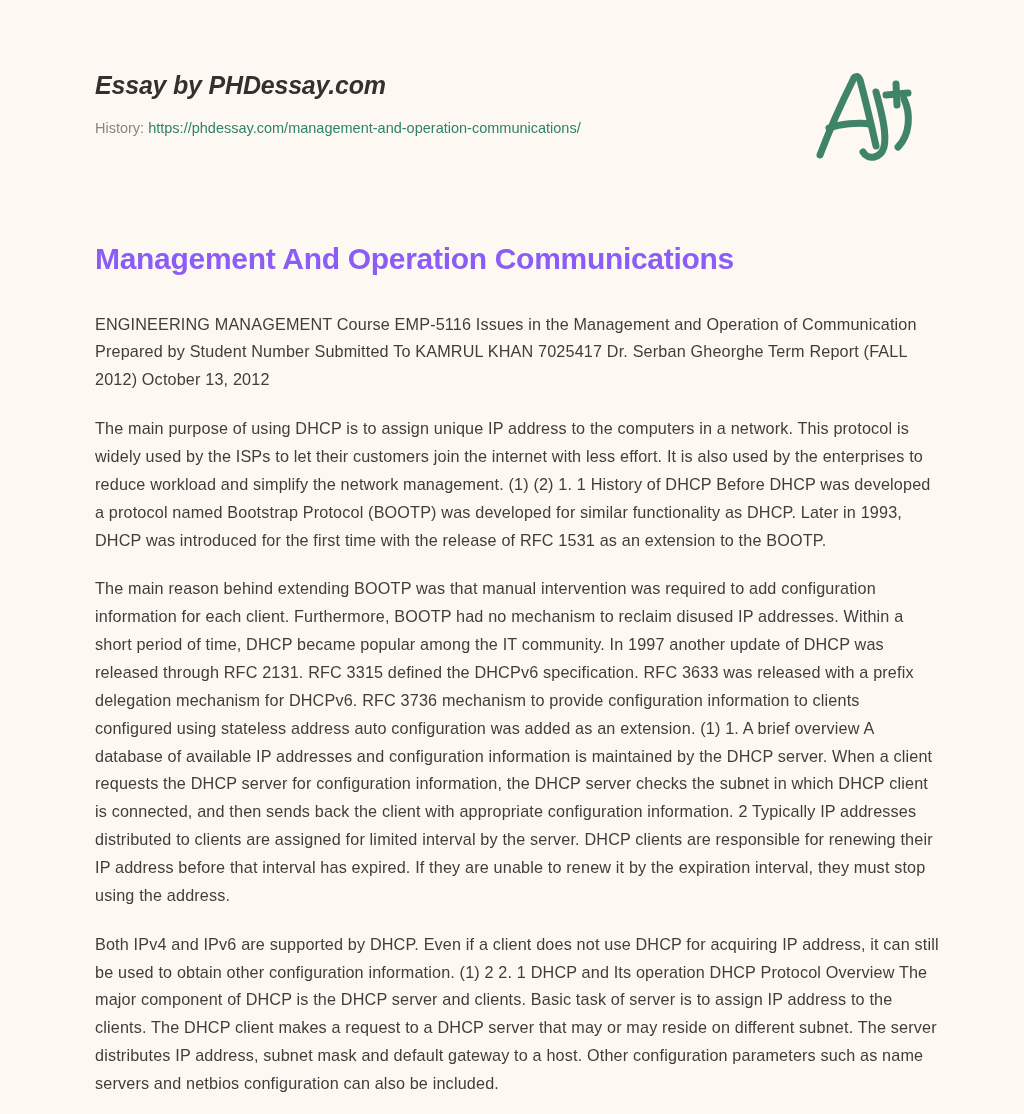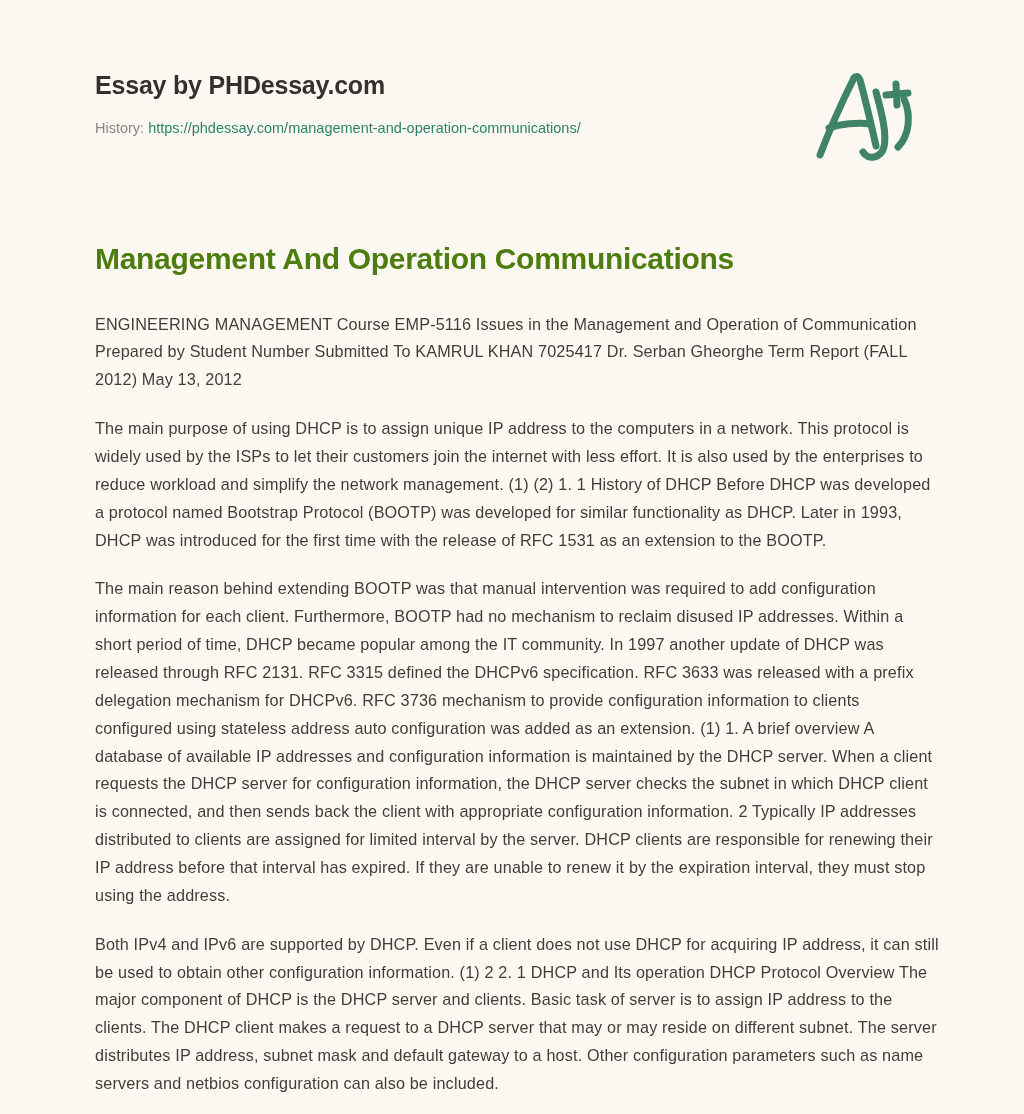--- a/index.html
+++ b/index.html
@@ -30,20 +30,21 @@
     left: 0;
     top: 0;
     width: 1024px;
     height: 190px;
   }
 
   .brand-block {
     position: absolute;
     left: 95px;
     top: 70px;
+    font-style: italic;
   }
 
   .brand-title {
     font-size: 25px;
     font-weight: bold;
     color: #34302d;
     letter-spacing: -0.2px;
     line-height: 1.2;
     white-space: nowrap;
   }
@@ -85,21 +86,21 @@
   .article {
     position: absolute;
     left: 95px;
     top: 240px;
     width: 845px;
   }
 
   .article-title {
     font-size: 30px;
     font-weight: bold;
-    color: #4d7c0f;
+    color: #8b5cf6;
     letter-spacing: -0.3px;
     line-height: 1.25;
     margin: 0 0 33px 0;
   }
 
   .body-text p {
     margin: 0 0 21px 0;
     font-size: 16.2px;
     line-height: 1.72;
     color: #423d39;
@@ -139,21 +140,21 @@
         <path d="M96 37 C103 52, 102 73, 90 85"></path>
       </svg>
     </div>
 
   </div>
 
   <div class="article">
     <h1 class="article-title">Management And Operation Communications</h1>
 
     <div class="body-text">
-      <p>ENGINEERING MANAGEMENT Course EMP-5116 Issues in the Management and Operation of Communication Prepared by Student Number Submitted To KAMRUL KHAN 7025417 Dr. Serban Gheorghe Term Report (FALL 2012) May 13, 2012</p>
+      <p>ENGINEERING MANAGEMENT Course EMP-5116 Issues in the Management and Operation of Communication Prepared by Student Number Submitted To KAMRUL KHAN 7025417 Dr. Serban Gheorghe Term Report (FALL 2012) October 13, 2012</p>
       <p>The main purpose of using DHCP is to assign unique IP address to the computers in a network. This protocol is widely used by the ISPs to let their customers join the internet with less effort. It is also used by the enterprises to reduce workload and simplify the network management. (1) (2) 1. 1 History of DHCP Before DHCP was developed a protocol named Bootstrap Protocol (BOOTP) was developed for similar functionality as DHCP. Later in 1993, DHCP was introduced for the first time with the release of RFC 1531 as an extension to the BOOTP.</p>
       <p>The main reason behind extending BOOTP was that manual intervention was required to add configuration information for each client. Furthermore, BOOTP had no mechanism to reclaim disused IP addresses. Within a short period of time, DHCP became popular among the IT community. In 1997 another update of DHCP was released through RFC 2131. RFC 3315 defined the DHCPv6 specification. RFC 3633 was released with a prefix delegation mechanism for DHCPv6. RFC 3736 mechanism to provide configuration information to clients configured using stateless address auto configuration was added as an extension. (1) 1. A brief overview A database of available IP addresses and configuration information is maintained by the DHCP server. When a client requests the DHCP server for configuration information, the DHCP server checks the subnet in which DHCP client is connected, and then sends back the client with appropriate configuration information. 2 Typically IP addresses distributed to clients are assigned for limited interval by the server. DHCP clients are responsible for renewing their IP address before that interval has expired. If they are unable to renew it by the expiration interval, they must stop using the address.</p>
       <p>Both IPv4 and IPv6 are supported by DHCP. Even if a client does not use DHCP for acquiring IP address, it can still be used to obtain other configuration information. (1) 2 2. 1 DHCP and Its operation DHCP Protocol Overview The major component of DHCP is the DHCP server and clients. Basic task of server is to assign IP address to the clients. The DHCP client makes a request to a DHCP server that may or may reside on different subnet. The server distributes IP address, subnet mask and default gateway to a host. Other configuration parameters such as name servers and netbios configuration can also be included.</p>
 
     </div>
   </div>
 
 </div>
 
 </body></html>

